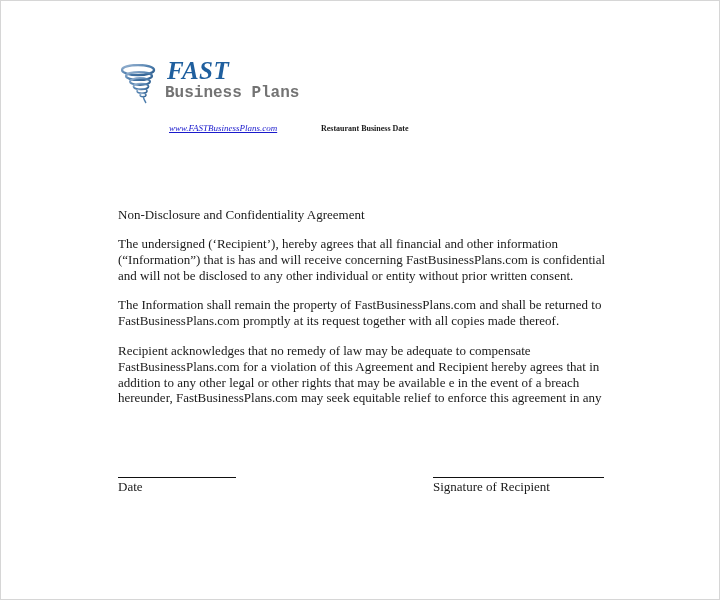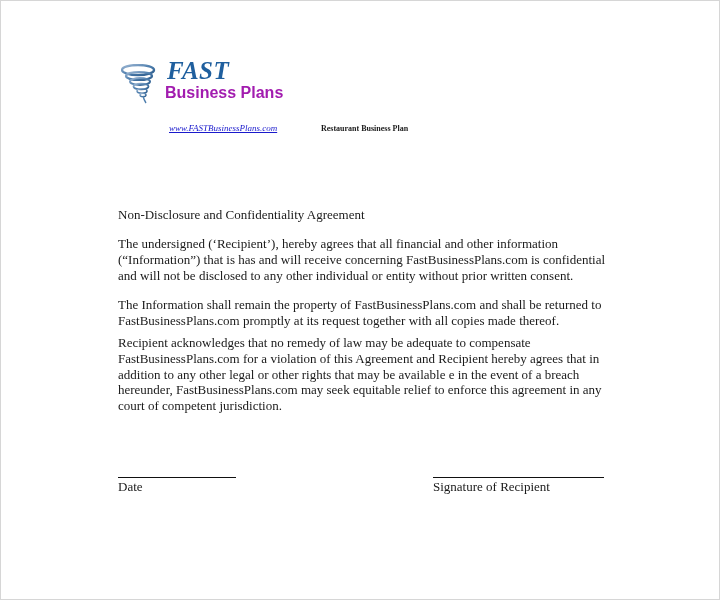--- a/index.html
+++ b/index.html
@@ -47,24 +47,24 @@
       font-style: italic;
       font-size: 25px;
       letter-spacing: 0.5px;
       color: #1f5f9e;
       line-height: 26px;
     }
     .logo-bp {
       position: absolute;
       left: 46px;
       top: 22px;
-      font-family: Liberation Sans, sans-serif;
+      font-family: Liberation Mono, monospace;
       font-weight: bold;
       font-size: 16px;
-      color: #a21caf;
+      color: #737373;
       line-height: 20px;
       white-space: nowrap;
     }
     .site-link {
       position: absolute;
       left: 133px;
       top: 122px;
       font-family: "Liberation Serif", serif;
       font-style: italic;
       font-size: 9px;
@@ -98,21 +98,21 @@
       left: 117px;
       font-size: 13px;
       line-height: 15.8px;
     }
     .para .line {
       display: block;
       white-space: nowrap;
     }
     .p1 { top: 235px; }
     .p2 { top: 296px; }
-    .p3 { top: 334px; }
+    .p3 { top: 342px; }
     .sig-line {
       position: absolute;
       height: 1px;
       background: #111111;
       top: 476px;
     }
     .sig-date-line { left: 117px; width: 118px; }
     .sig-recip-line { left: 432px; width: 171px; }
     .sig-label {
       position: absolute;
@@ -144,41 +144,40 @@
       <ellipse cx="20" cy="22.5" rx="7.5" ry="2.8" fill="none" stroke="url(#tg)" stroke-width="1.8"></ellipse>
       <ellipse cx="21" cy="27" rx="5" ry="2.2" fill="none" stroke="url(#tg)" stroke-width="1.6"></ellipse>
       <ellipse cx="22" cy="31" rx="3" ry="1.6" fill="none" stroke="url(#tg)" stroke-width="1.4"></ellipse>
       <path d="M22 32 Q23 36 25 39" fill="none" stroke="#4f7fae" stroke-width="1.4"></path>
     </svg>
     <div class="logo-fast">FAST</div>
     <div class="logo-bp">Business Plans</div>
   </div>
 
   <a class="site-link">www.FASTBusinessPlans.com</a>
-  <div class="doc-header-title">Restaurant Business Plan</div>
+  <div class="doc-header-title">Restaurant Business Date</div>
 
   <div class="heading">Non-Disclosure and Confidentiality Agreement</div>
 
   <div class="para p1">
     <span class="line">The undersigned (‘Recipient’), hereby agrees that all financial and other information</span>
     <span class="line">(“Information”) that is has and will receive concerning FastBusinessPlans.com is confidential</span>
     <span class="line">and will not be disclosed to any other individual or entity without prior written consent.</span>
   </div>
 
   <div class="para p2">
     <span class="line">The Information shall remain the property of FastBusinessPlans.com and shall be returned to</span>
     <span class="line">FastBusinessPlans.com promptly at its request together with all copies made thereof.</span>
   </div>
 
   <div class="para p3">
     <span class="line">Recipient acknowledges that no remedy of law may be adequate to compensate</span>
     <span class="line">FastBusinessPlans.com for a violation of this Agreement and Recipient hereby agrees that in</span>
     <span class="line">addition to any other legal or other rights that may be available e in the event of a breach</span>
     <span class="line">hereunder, FastBusinessPlans.com may seek equitable relief to enforce this agreement in any</span>
-    <span class="line">court of competent jurisdiction.</span>
   </div>
 
   <div class="sig-line sig-date-line"></div>
   <div class="sig-label sig-date-label">Date</div>
 
   <div class="sig-line sig-recip-line"></div>
   <div class="sig-label sig-recip-label">Signature of Recipient</div>
 
 </div>
 

